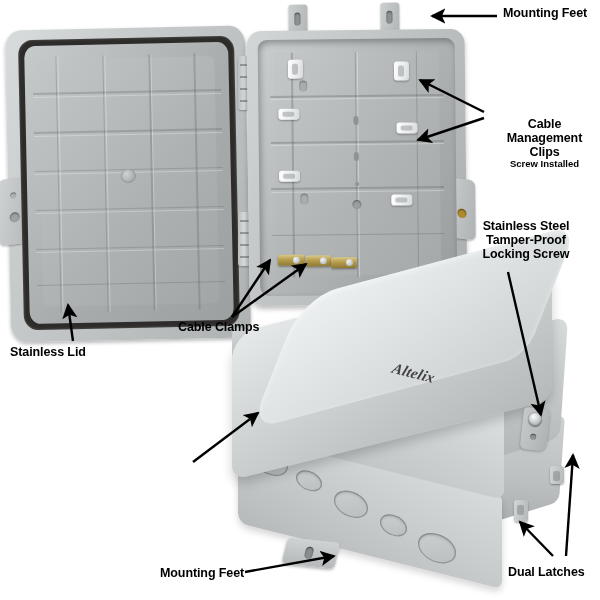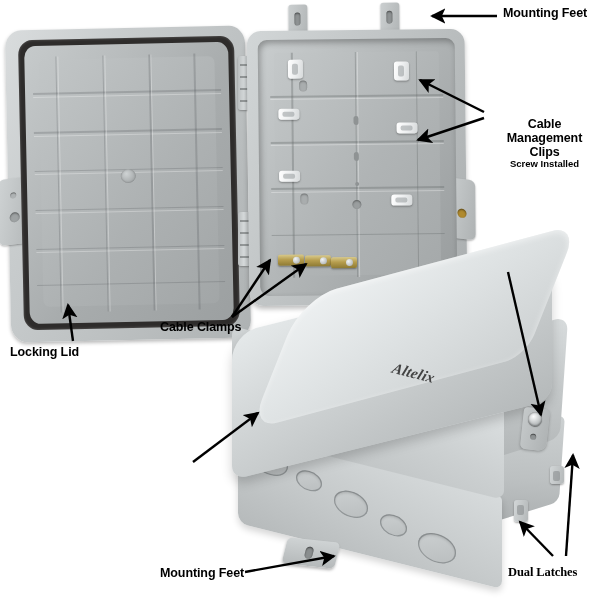--- a/index.html
+++ b/index.html
@@ -282,23 +282,26 @@
   </svg>
 
   <div class="callout" style="left:503px;top:6px;font-size:12.5px;text-align:left;">Mounting Feet</div>
 
   <div class="callout" style="left:489px;top:103px;width:111px;font-size:12.5px;text-align:center;">
     <span>Cable Management
 Clips</span>
     <span class="sub">Screw Installed</span>
   </div>
 
-
-  <div class="callout" style="left:160px;top:320px;font-size:12.5px;text-align:center;">Cable Clamps</div>
-
-  <div class="callout" style="left:10px;top:345px;font-size:12.5px;text-align:left;">Locking Lid</div>
+  <div class="callout" style="left:466px;top:219px;width:120px;font-size:12.5px;text-align:center;">Stainless Steel
+Tamper-Proof
+Locking Screw</div>
+
+  <div class="callout" style="left:178px;top:320px;font-size:12.5px;text-align:center;">Cable Clamps</div>
+
+  <div class="callout" style="left:10px;top:345px;font-size:12.5px;text-align:left;">Stainless Lid</div>
 
 
   <div class="callout" style="left:160px;top:566px;font-size:12.5px;text-align:left;">Mounting Feet</div>
 
-  <div class="callout" style="left:508px;top:565px;font-size:12.5px;text-align:left;font-family:Liberation Serif, serif;">Dual Latches</div>
+  <div class="callout" style="left:508px;top:565px;font-size:12.5px;text-align:left;">Dual Latches</div>
 
 </div>
 
 </body></html>

